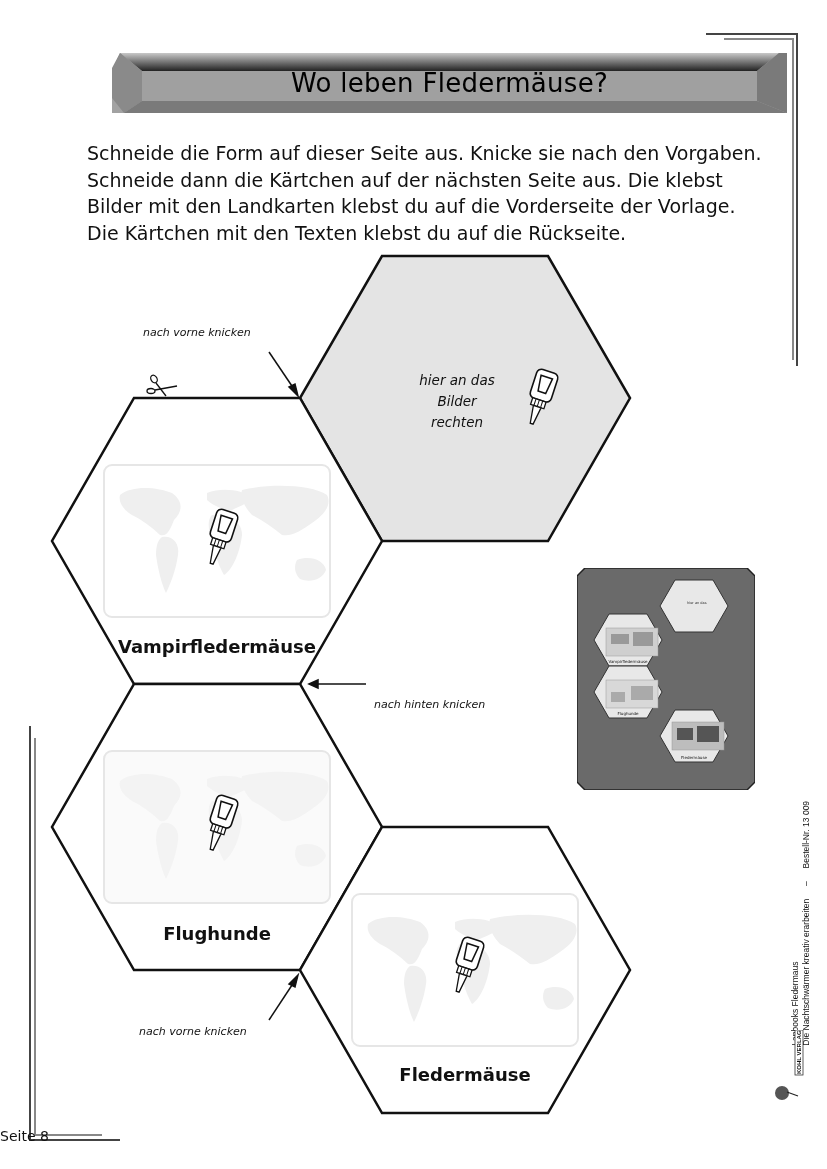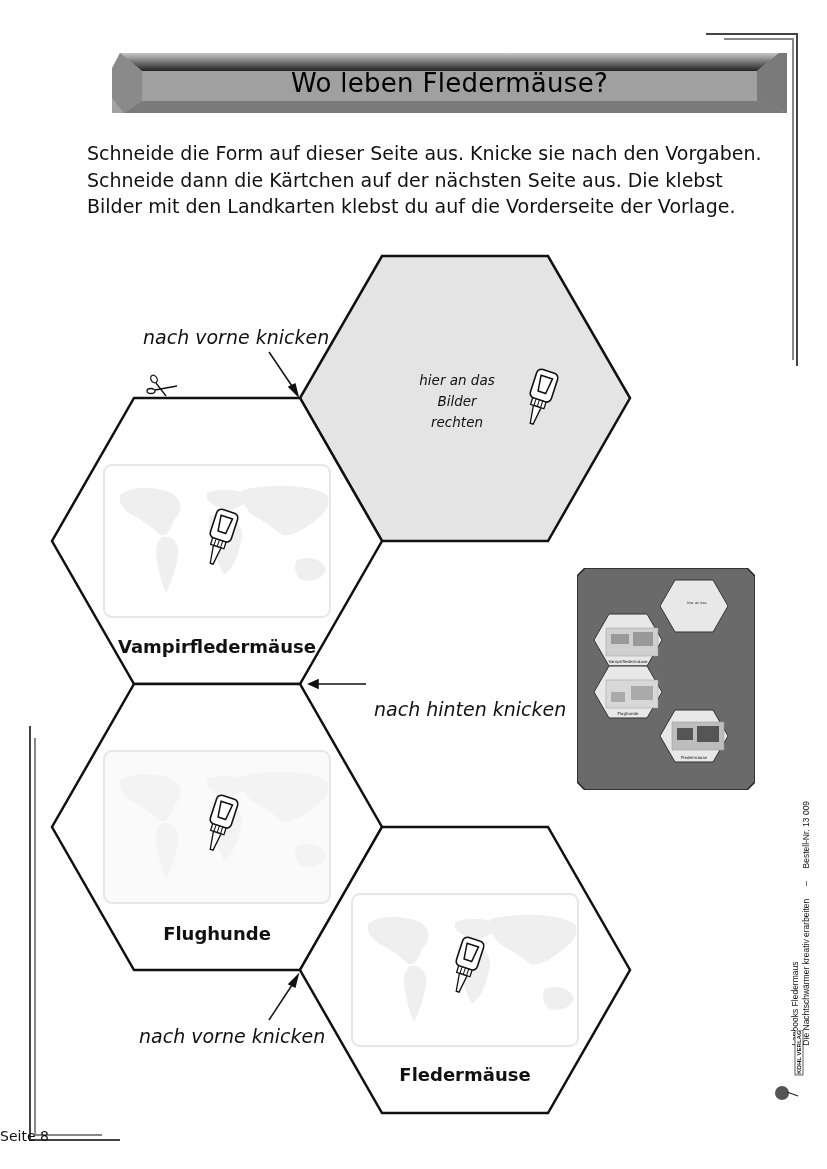--- a/index.html
+++ b/index.html
@@ -9,21 +9,21 @@
   
   .bline { position:absolute; background:#444; }
   .bline.light { background:#888; }
   
   .title-bar { position:absolute; left:72px; top:53px; width:675px; height:60px;margin-left:40px; }
   .title-bar svg { position:absolute; left:0; top:0; }
   .title-text { position:absolute; left:0; top:0; width:100%; height:60px; line-height:60px;
                 text-align:center; font-size:26px; color:#000; letter-spacing:0.3px; }
   .intro { position:absolute; left:87px; top:140px; width:660px; font-size:19px; line-height:26.5px; }
   .intro div { white-space:nowrap; }
-  .note { position:absolute; font-size:19px; font-style:italic; white-space:nowrap; }
+  .note { position:absolute; font-size:11px; font-style:italic; white-space:nowrap; }
   .hex-label { position:absolute; font-size:18px; font-weight:bold; text-align:center; white-space:nowrap; }
   .glue-text { position:absolute; left:407px; top:370px; width:100px; text-align:center;
                font-size:13.5px; font-style:italic; line-height:21px; }
   .photo { position:absolute; left:577px; top:568px; width:178px; height:222px; }
   .side-text { position:absolute; left:790px; top:1110px; transform:rotate(-90deg); transform-origin:0 0;
                font-size:8.5px; font-family:"Liberation Sans", sans-serif; white-space:nowrap; color:#111; line-height:11px; }
   .page-no { position:absolute; left:0; width:827px; top:1128px; text-align:left; font-size:14px; }
   .publisher { position:absolute; left:770px; top:1030px; width:40px; height:75px; }
 </style>
 </head>
@@ -53,20 +53,21 @@
     <polygon points="12,60 30,48 645,48 675,60" fill="#7a7a7a"></polygon>
     <rect x="30" y="18" width="615" height="30" fill="#a0a0a0"></rect>
   </svg>
   <div class="title-text">Wo leben Fledermäuse?</div>
 </div>
 
 <div class="intro">
   <div>Schneide die Form auf dieser Seite aus. Knicke sie nach den Vorgaben.</div>
   <div>Schneide dann die Kärtchen auf der nächsten Seite aus. Die klebst</div>
   <div>Bilder mit den Landkarten klebst du auf die Vorderseite der Vorlage.</div>
+  <div>Die Kärtchen mit den Texten klebst du auf die Rückseite.</div>
 </div>
 
 <svg class="abs" style="left:0;top:0;" width="827" height="1169" viewBox="0 0 827 1169">
   <defs>
     <g id="glue">
       <g transform="rotate(18)">
         <rect x="-11" y="-28" width="22" height="30" rx="5" fill="#fff" stroke="#111" stroke-width="1.6"></rect>
         <polygon points="-6,-22 6,-22 4,-6 -4,-6" fill="none" stroke="#111" stroke-width="1.5"></polygon>
         <rect x="-7" y="2" width="14" height="7" fill="#fff" stroke="#111" stroke-width="1.3"></rect>
         <line x1="-3.5" y1="2" x2="-3.5" y2="9" stroke="#111" stroke-width="1"></line>

